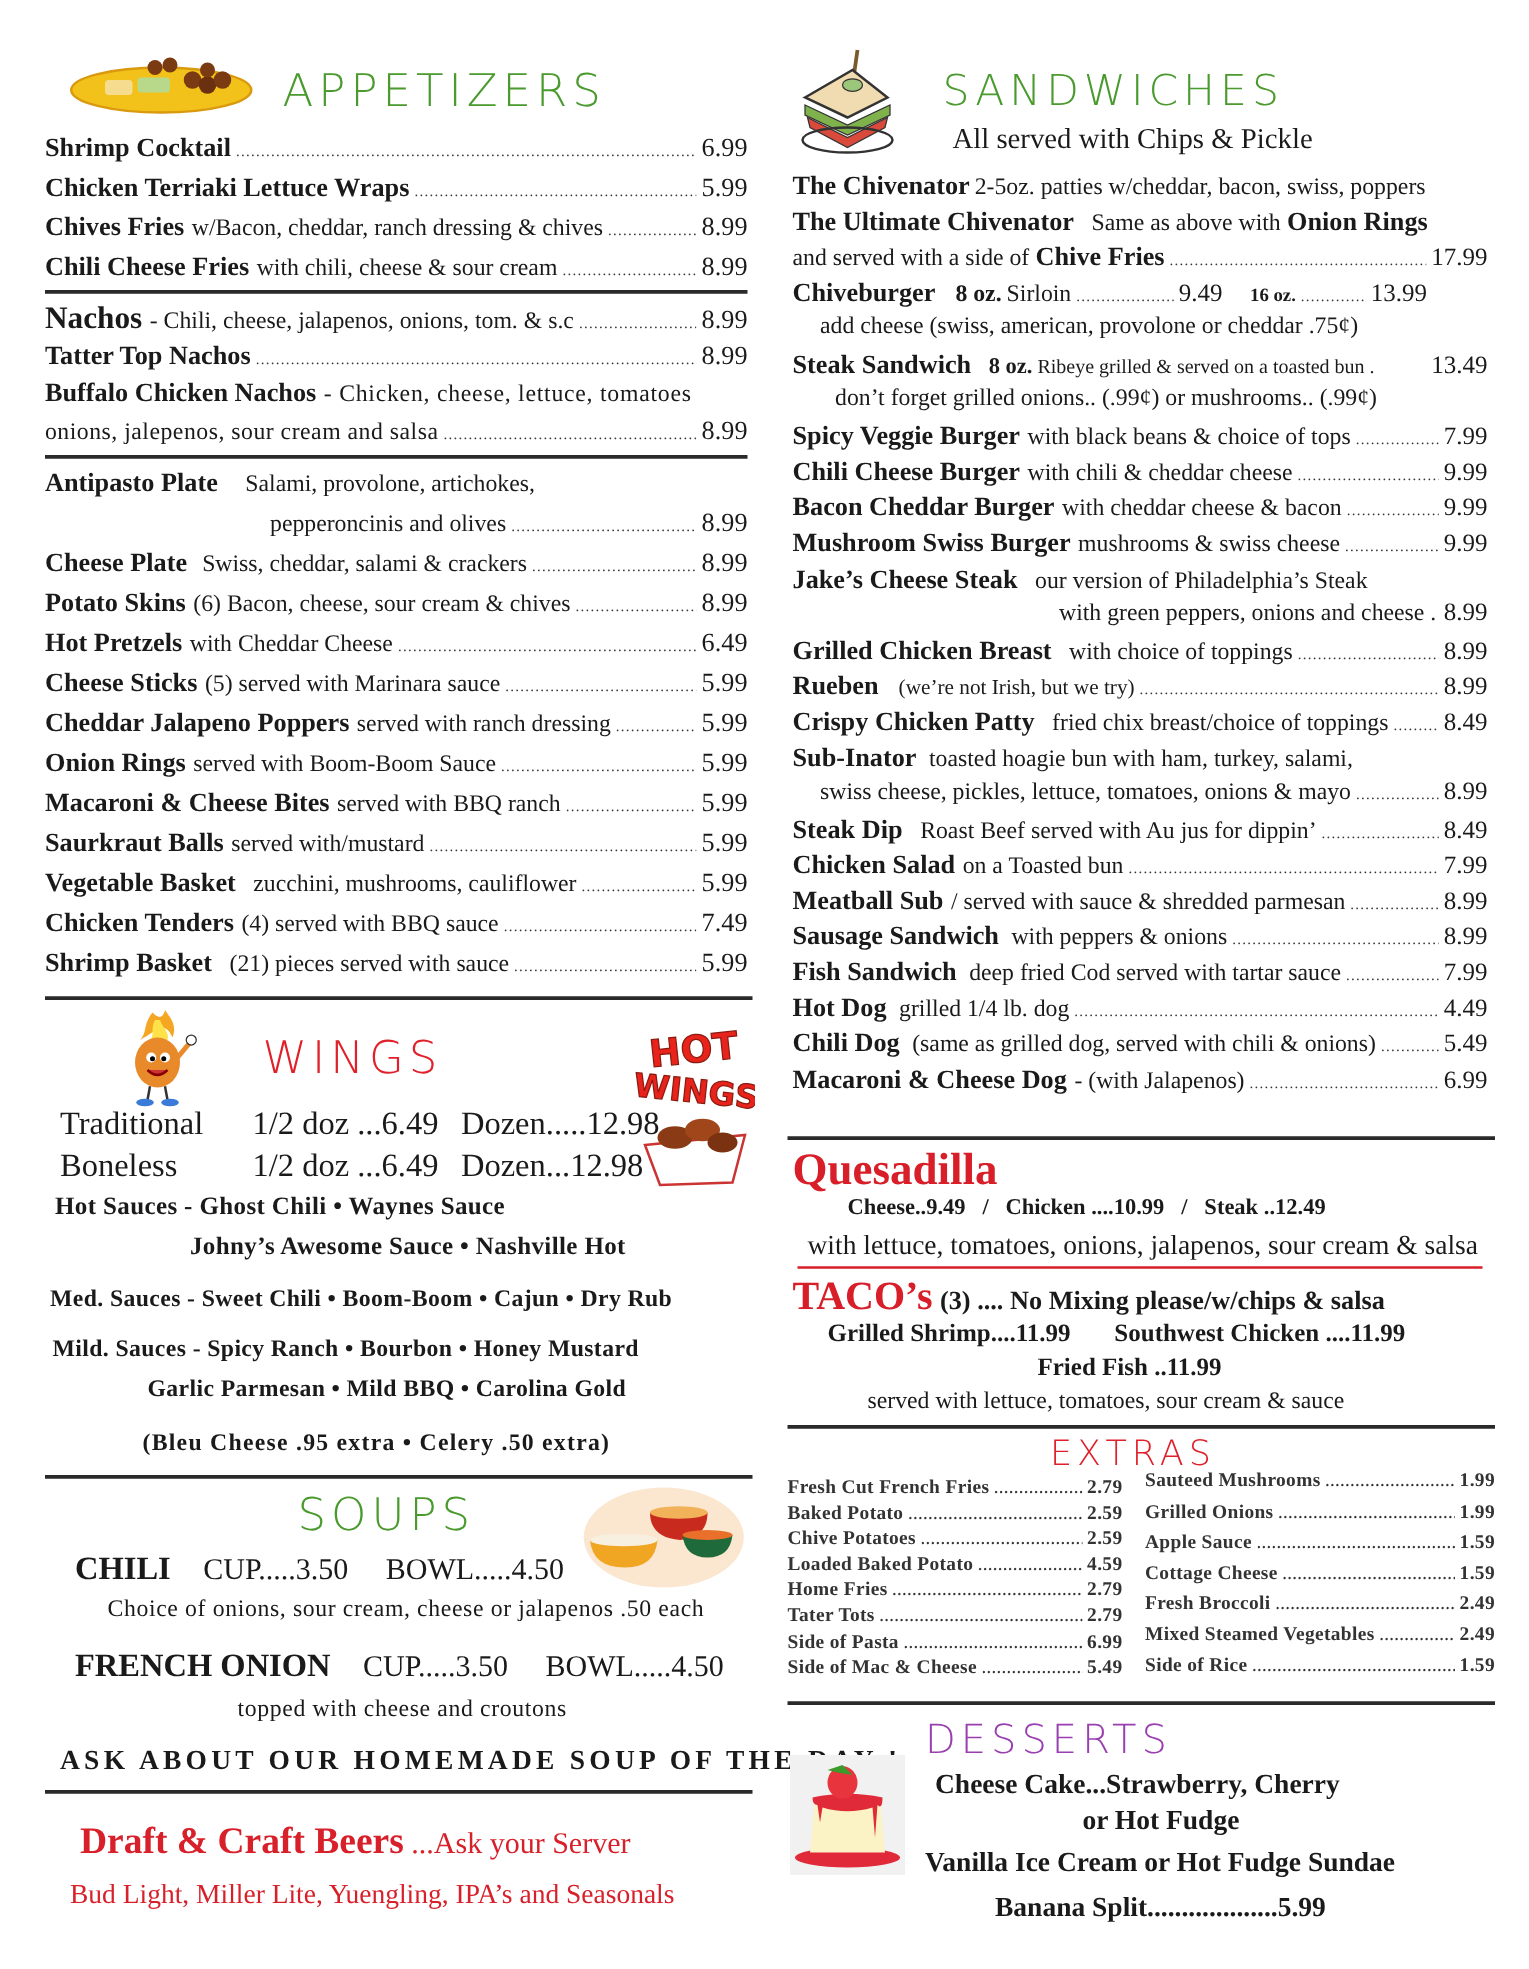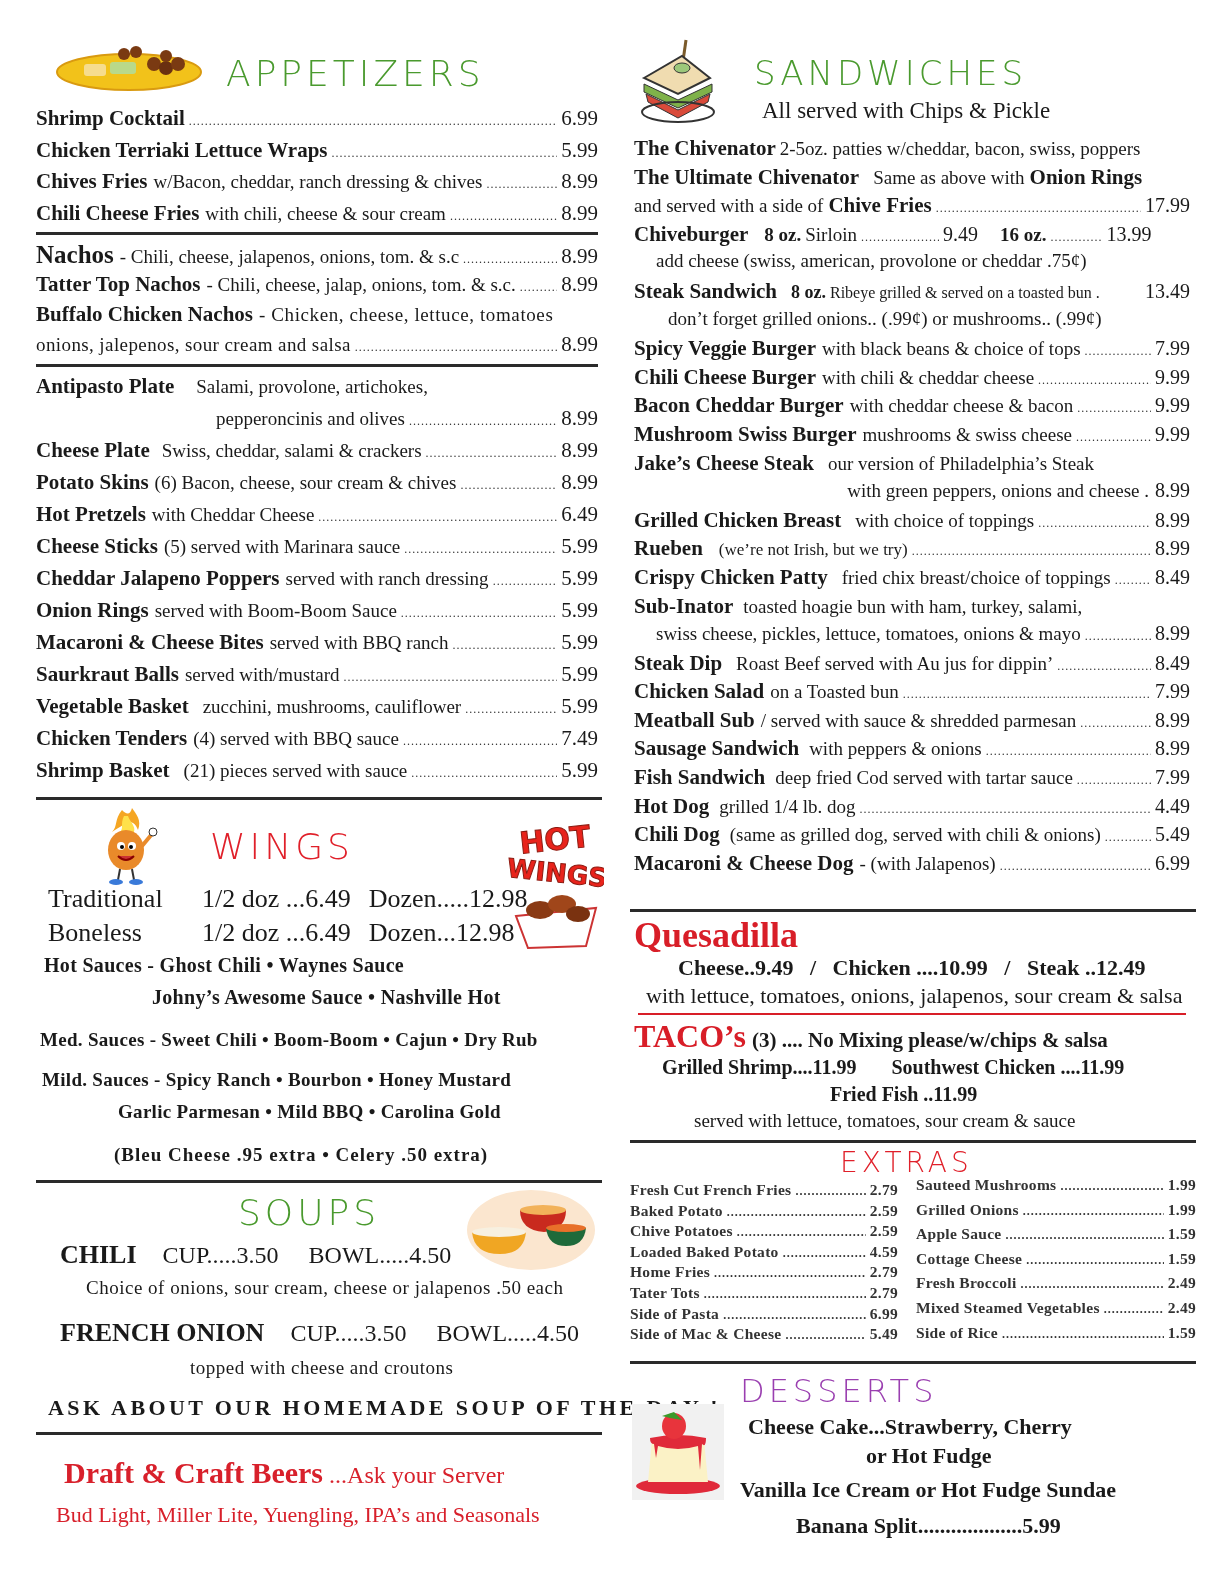--- a/index.html
+++ b/index.html
@@ -56,21 +56,21 @@
   .sand-title { position: absolute; top: 53px; left: 124px; font-size: 34px; }
   .sand-sub { position: absolute; top: 98px; left: 132px; font-size: 23px; }
   .sand-list { position: absolute; top: 136px; left: 4px; width: 556px; font-size: 20px; }
   .sand-list .row { height: 28.6px; text-align: right; }
   .sand-list .name { font-size: 21px; }
   .sand-list .desc { font-size: 19px; margin-left: 6px; }
 
   
   .q-hr { position: absolute; top: 909px; left: 0; width: 566px; }
   .q-title { position: absolute; top: 914px; left: 4px; font-size: 36px; font-weight: bold; color: #d81e28; }
-  .q-prices { position: absolute; top: 955px; left: 48px; font-size: 22px; font-weight: bold; white-space: nowrap; text-align: right; }
+  .q-prices { position: absolute; top: 955px; left: 48px; font-size: 18px; font-weight: bold; white-space: nowrap; text-align: right; }
   .q-desc { position: absolute; top: 983px; left: 16px; font-size: 22px; white-space: nowrap; }
   .q-red { position: absolute; top: 1013px; left: 8px; width: 548px; height: 2px; background: #d81e28; }
   .t-head { position: absolute; top: 1018px; left: 4px; white-space: nowrap; }
   .t-head .t-title { font-size: 32px; font-weight: bold; color: #d81e28; }
   .t-head .t-rest { font-size: 21px; font-weight: bold; margin-left: 6px; }
   .t-line { position: absolute; font-size: 20px; font-weight: bold; white-space: nowrap; }
   .t-desc { position: absolute; top: 1110px; left: 64px; font-size: 19px; white-space: nowrap; }
 
   
   .x-hr { position: absolute; top: 1140px; left: 0; width: 566px; }
@@ -132,21 +132,20 @@
     <hr class="hr" style="margin:3px 0 4px;">
 
     <div class="row" style="height:30px">
         <span class="name" style="font-size:25px">Nachos</span>
         <span class="desc">- Chili, cheese, jalapenos, onions, tom. &amp; s.c</span>
         <span class="dots"></span>
         <span class="price">8.99</span>
       </div>
     <div class="row" style="height:30px">
         <span class="name">Tatter Top Nachos</span>
-        <span class="desc">- Chili, cheese, jalap, onions, tom. &amp; s.c.</span>
         <span class="dots"></span>
         <span class="price">8.99</span>
       </div>
     <div class="row" style="height:30px">
         <span class="name">Buffalo Chicken Nachos</span>
         <span class="desc" style="letter-spacing:0.6px">- Chicken, cheese, lettuce, tomatoes</span>
       </div>
     <div class="row" style="height:30px">
         <span class="desc" style="margin-left:0;letter-spacing:0.4px">onions, jalepenos, sour cream and salsa</span>
         <span class="dots"></span>
@@ -329,21 +328,21 @@
         <span class="dots"></span>
         <span class="price">17.99</span>
       </div>
 
     <div class="row">
         <span class="name">Chiveburger</span>
         <span class="name" style="margin-left:16px;font-size:19px">8 oz.</span>
         <span class="desc" style="margin-left:4px">Sirloin</span>
         <span class="dots" style="flex:0 0 78px"></span>
         <span class="price">9.49</span>
-        <span class="name" style="margin-left:22px;font-size:19px">16 oz.</span>
+        <span class="name" style="margin-left:22px;font-size:15px">16 oz.</span>
         <span class="dots" style="flex:0 0 52px"></span>
         <span class="price">13.99</span>
       </div>
     <div class="row">
         <span class="desc" style="margin-left:22px">add cheese (swiss, american, provolone or cheddar  .75¢)</span>
       </div>
     <div class="row">
         <span class="name">Steak Sandwich</span>
         <span class="name" style="margin-left:14px;font-size:18px">8 oz.</span>
         <span class="desc" style="margin-left:4px;font-size:16px">Ribeye grilled &amp; served on a toasted bun .</span>

